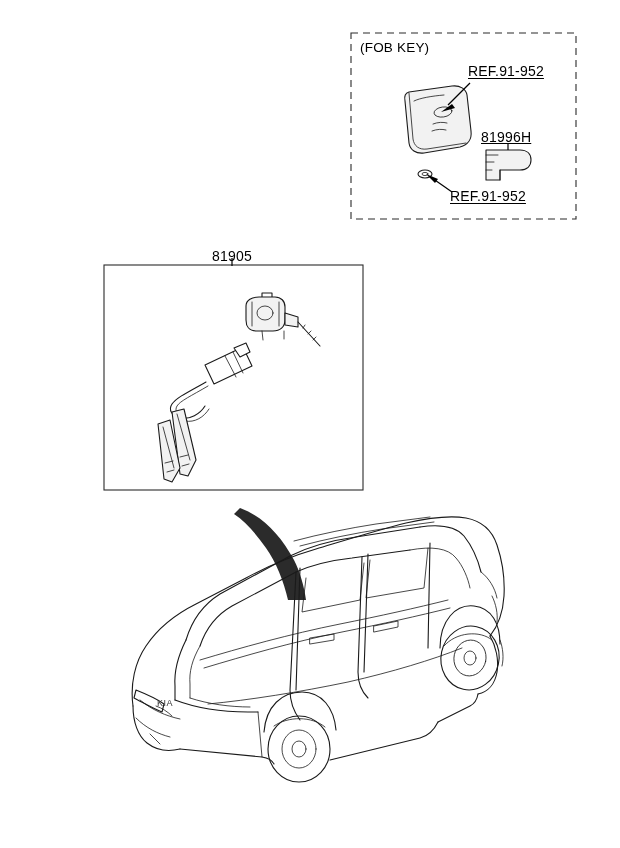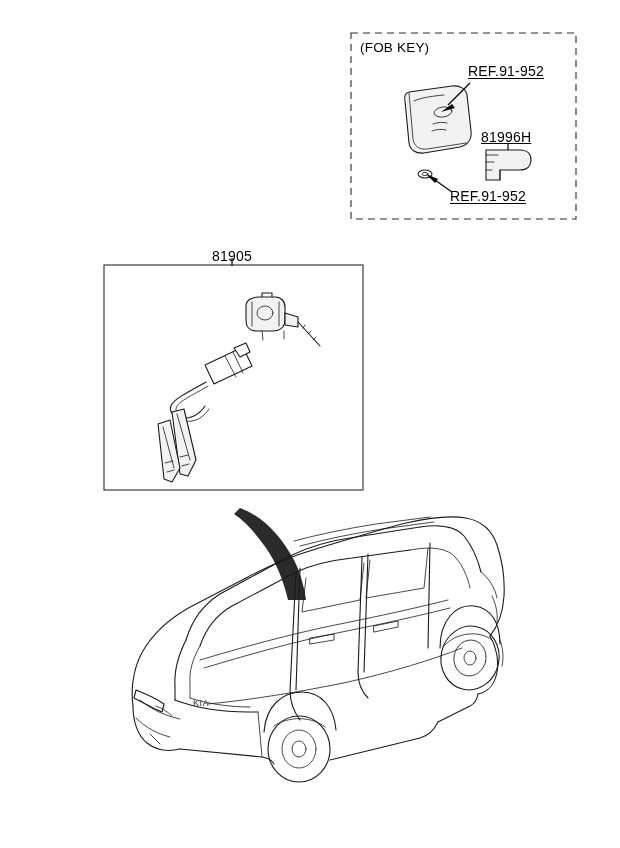--- a/index.html
+++ b/index.html
@@ -266,15 +266,15 @@
       <path class="stroke" d="M440 648 C440 620 456 604 474 606 C492 608 500 624 500 644"></path>
     </g>
 
     <g>
       <path class="stroke-thin" d="M481 572 C489 578 495 588 497 598"></path>
       <path class="stroke-thin" d="M492 596 C496 604 498 614 497 622"></path>
       <path class="stroke-thin" d="M500 640 C503 648 504 658 502 666"></path>
     </g>
   </svg>
 
-  <div class="label" style="left:157px; top:698px; font-size:9px; letter-spacing:0.5px; color:#333;margin-left:36px;">KIA</div>
+  <div class="label" style="left:157px; top:698px; font-size:9px; letter-spacing:0.5px; color:#333;">KIA</div>
 
 </div>
 
 </body></html>

